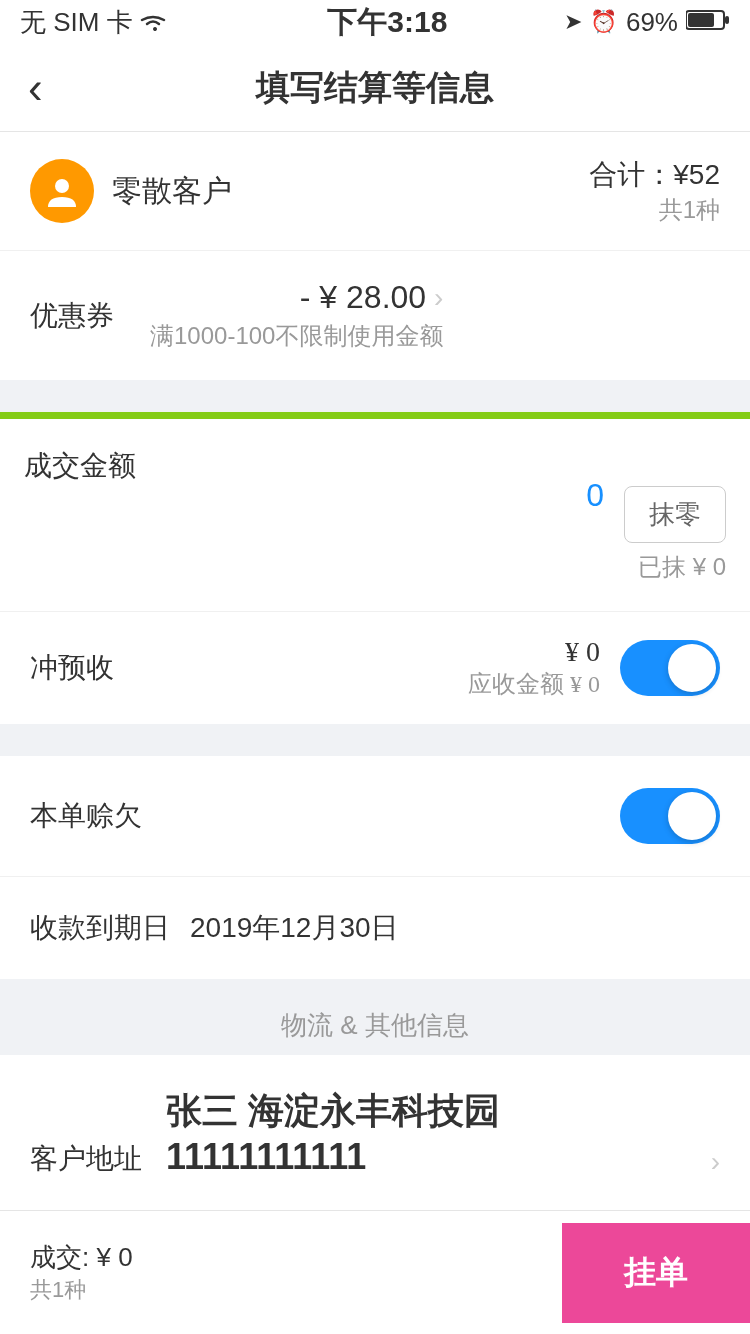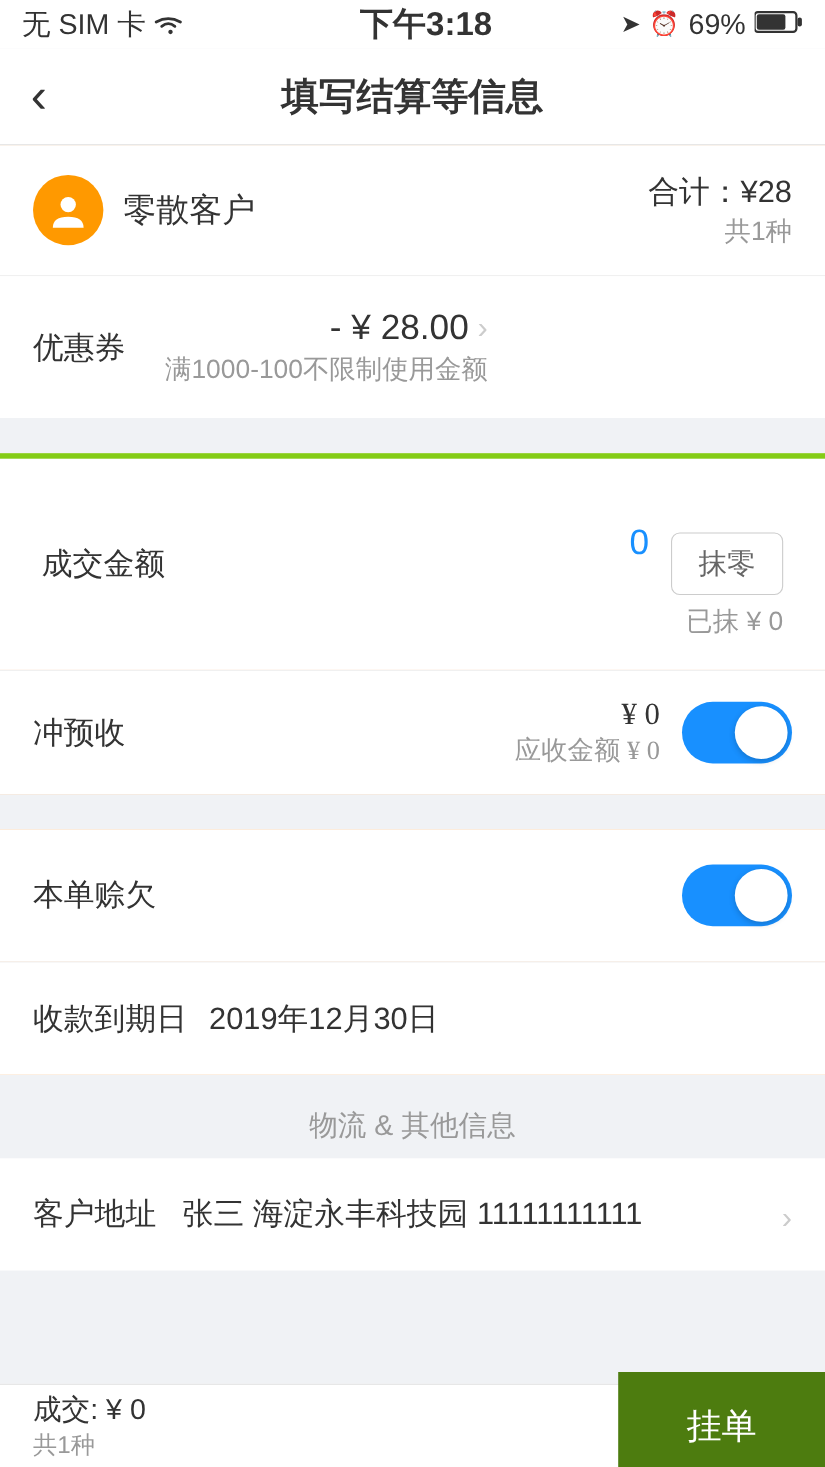--- a/index.html
+++ b/index.html
@@ -105,25 +105,25 @@
 
     
     .section-divider {
       height: 16px;
       background: #f0f2f5;
     }
 
     
     .transaction-row {
       display: flex;
-      align-items: center;
-      justify-content: space-between;
-      padding: 28px 38px;
-      background: #fff;
-      border-top: 5px solid #84cc16;
+      align-items: flex-start;
+      justify-content: space-between;
+      padding: 28px 24px;
+      background: #fff;
+      border-top: 7px solid #84cc16;
     }
     .transaction-label { font-size: 28px; color: #333; }
     .transaction-right { display: flex; align-items: center; gap: 20px; }
     .transaction-value { font-size: 32px; color: #1890ff; font-weight: 500; }
     .round-off-btn {
       border: 1px solid #ccc;
       border-radius: 8px;
       padding: 10px 24px;
       font-size: 26px;
       color: #666;
@@ -203,50 +203,50 @@
 
     
     .address-row {
       display: flex;
       align-items: flex-end;
       justify-content: space-between;
       padding: 32px 30px;
       background: #fff;
     }
     .address-label { font-size: 28px; color: #333; margin-right: 24px; flex-shrink: 0; }
-    .address-value { font-size: 28px; color: #333; flex: 1; }
+    .address-value { font-size: 36px; color: #333; flex: 1; font-weight: bold; }
 
     
     .bottom-bar {
       position: fixed;
       bottom: 0;
       left: 0;
       width: 750px;
-      height: 76px;
+      height: 124px;
       display: flex;
       align-items: center;
       background: #fff;
       border-top: 1px solid #e5e5e5;
     }
     .bottom-summary {
       flex: 1;
       padding: 0 30px;
     }
     .bottom-summary-top { font-size: 26px; color: #333; }
     .bottom-summary-bottom { font-size: 22px; color: #999; }
     .bottom-btn-hang {
       width: 188px;
       height: 100px;
-      background: #4d7c0f;
+      background: #ec4899;
       display: flex;
       align-items: center;
       justify-content: center;
       font-size: 32px;
       color: #fff;
-      font-weight: 400;
+      font-weight: 700;
       cursor: pointer;
     }
     .bottom-btn-save {
       width: 188px;
       height: 100px;
       background: #1890ff;
       display: flex;
       align-items: center;
       justify-content: center;
       font-size: 32px;
@@ -296,21 +296,21 @@
       <div class="customer-left">
         <div class="customer-avatar">
           <svg width="36" height="36" viewBox="0 0 36 36">
             <circle cx="18" cy="13" r="7" fill="#fff"></circle>
             <path d="M4 34 Q4 24 18 24 Q32 24 32 34" fill="#fff"></path>
           </svg>
         </div>
         <span class="customer-name">零散客户</span>
       </div>
       <div class="customer-right">
-        <div class="total-amount">合计：¥28</div>
+        <div class="total-amount">合计：¥52</div>
         <div class="total-count">共1种</div>
       </div>
     </div>
 
     <div class="row-item">
       <span class="row-label">优惠券</span>
       <div class="row-right">
         <div style="display:flex;align-items:center;">
           <span class="row-value-discount">- ¥ 28.00</span>
           <span class="chevron-icon">›</span>

